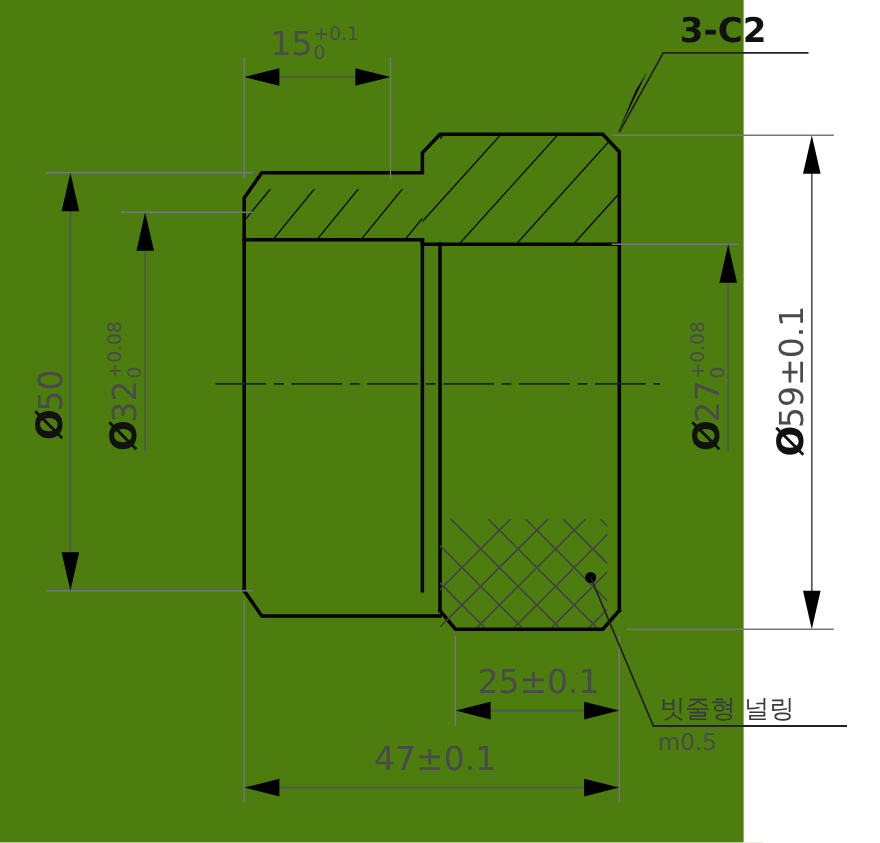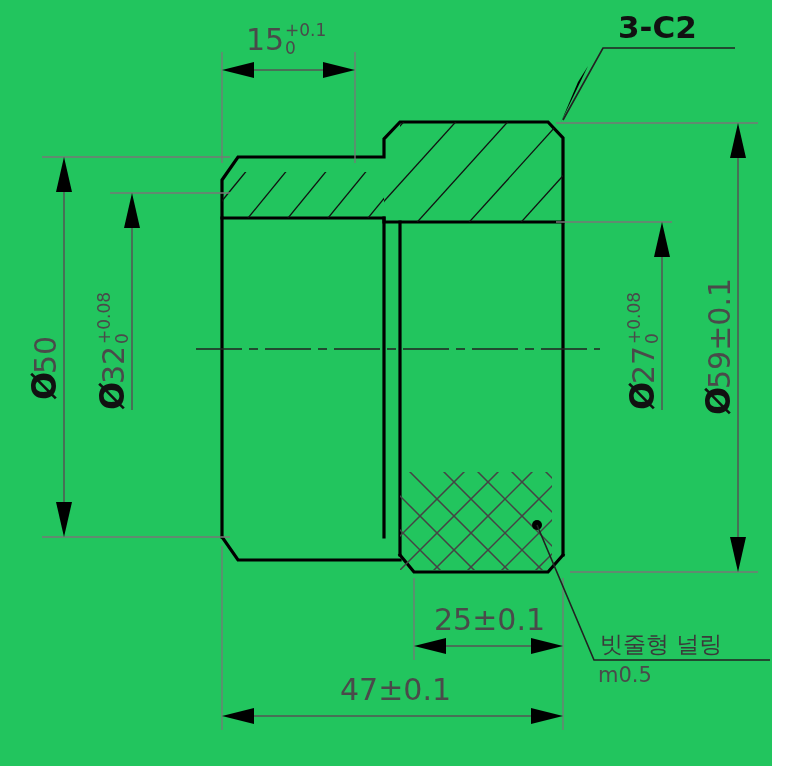--- a/index.html
+++ b/index.html
@@ -8,23 +8,23 @@
     background: #ffffff;
   }
   body {
     width: 800px;
     height: 766px;
     font-family: "DejaVu Sans", sans-serif;
     overflow: hidden;
   }
   #drawing-root {
     position: relative;
-    width: 772px;
+    width: 676px;
     height: 766px;
-    background: #22c55e;
+    background: #4d7c0f;
   }
   svg.dwg {
     display: block;
     width: 800px;
     height: 766px;
   }
   .outline {
     fill: none;
     stroke: #000000;
     stroke-width: 3.2;

